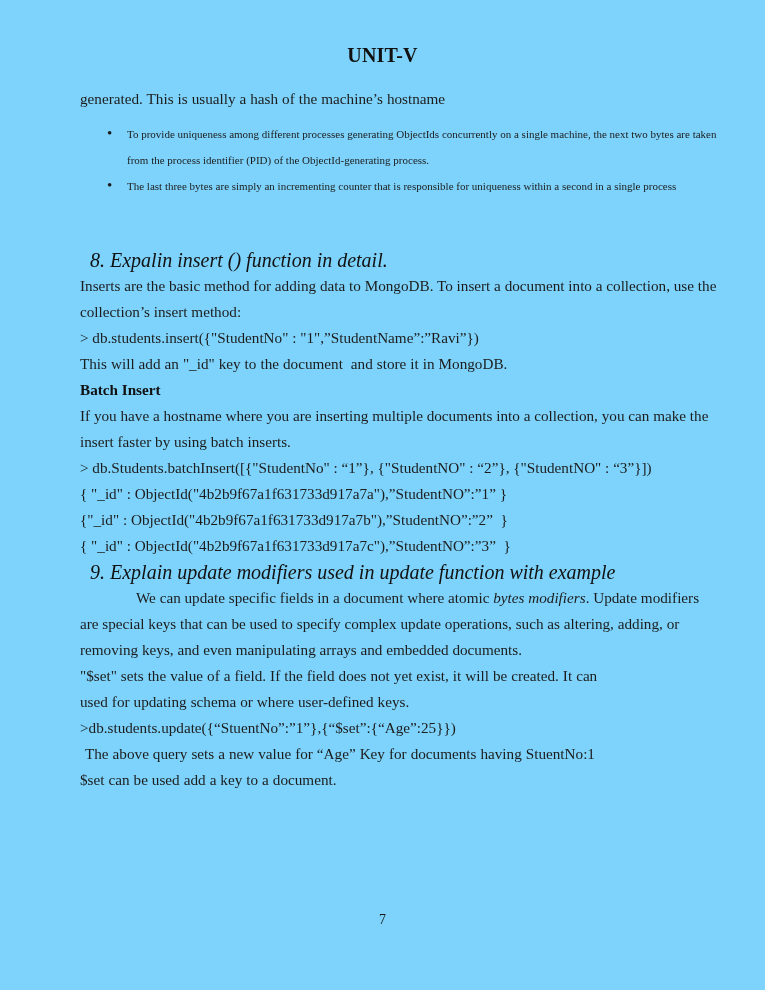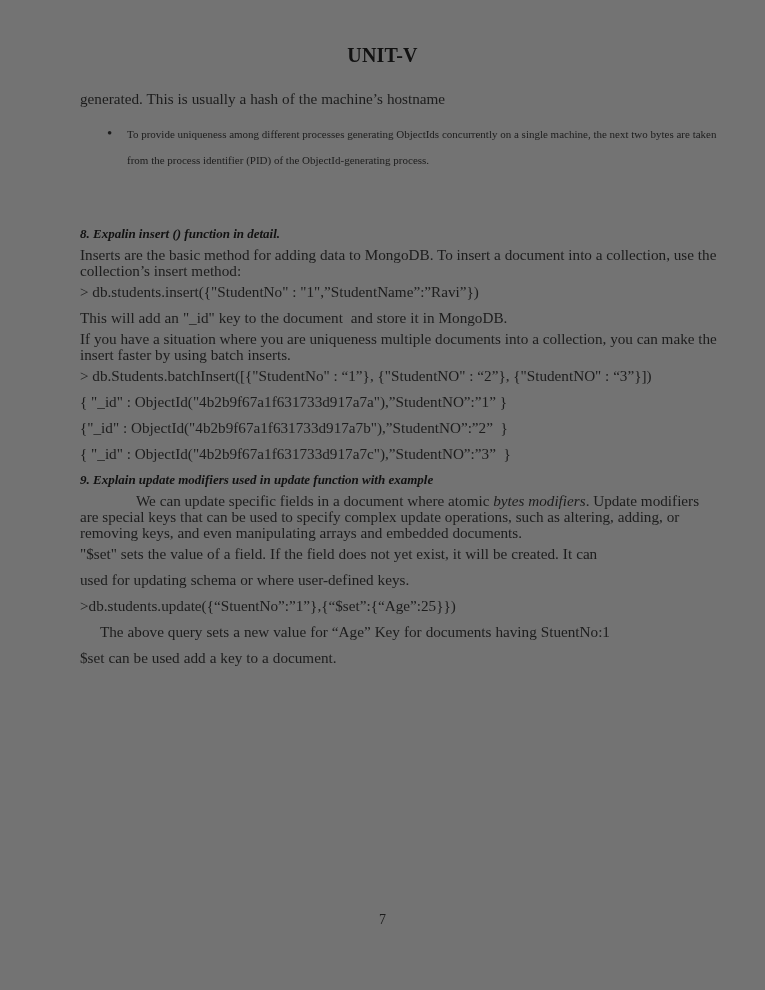--- a/index.html
+++ b/index.html
@@ -4,21 +4,21 @@
 <style>
   html, body {
     margin: 0;
     padding: 0;
     background: #ffffff;
   }
   .page {
     position: relative;
     width: 765px;
     height: 990px;
-    background: #737373;
+    background: #7dd3fc;
     font-family: "Liberation Serif", "DejaVu Serif", serif;
     color: #1a1a1a;
     overflow: hidden;
   }
   .doc-title {
     position: absolute;
     top: 44px;
     left: 0;
     width: 765px;
     text-align: center;
@@ -35,21 +35,21 @@
   }
   .line {
     font-size: 15.2px;
     line-height: 26px;
     color: #1c1c1c;
     white-space: pre-wrap;
     word-spacing: 0.2px;
   }
   .para {
     font-size: 15.2px;
-    line-height: 16px;
+    line-height: 26px;
     color: #1c1c1c;
     text-align: left;
   }
   .bullets {
     list-style: none;
     margin: 0;
     padding: 0;
   }
   .bullet {
     position: relative;
@@ -64,44 +64,44 @@
     position: absolute;
     left: 27px;
     top: -1px;
     font-size: 15px;
     color: #1c1c1c;
   }
   .gap-sm { height: 9px; }
   .gap-md { height: 22px; }
   .gap-lg { height: 26px; }
   .q-heading {
-    font-size: 13px;
+    font-size: 20px;
     line-height: 26px;
-    font-weight: bold;
+    font-weight: normal;
     font-style: italic;
     color: #111111;
+    margin-left: 10px;
   }
   .sub-heading {
     font-size: 15.2px;
     line-height: 26px;
     font-weight: bold;
     color: #111111;
   }
   .code-line {
     font-size: 15.2px;
     line-height: 26px;
     color: #1c1c1c;
     white-space: pre-wrap;
   }
   .indent-first {
     text-indent: 56px;
   }
   .lead-space {
     padding-left: 5px;
-    margin-left: 15px;
   }
   em.inline-ital {
     font-style: italic;
   }
   .page-number {
     position: absolute;
     left: 0;
     top: 912px;
     width: 765px;
     text-align: center;
@@ -117,35 +117,37 @@
   <div class="doc-title">UNIT-V</div>
 
   <div class="content">
 
     <div class="line">generated. This is usually a hash of the machine’s hostname</div>
 
     <div class="gap-sm"></div>
 
     <ul class="bullets">
       <li class="bullet">To provide uniqueness among different processes generating ObjectIds concurrently on a single machine, the next two bytes are taken from the process identifier (PID) of the ObjectId-generating process.</li>
+      <li class="bullet">The last three bytes are simply an incrementing counter that is responsible for uniqueness within a second in a single process</li>
     </ul>
 
     <div class="gap-lg"></div>
     <div class="gap-md"></div>
 
     <div class="q-heading">8. Expalin insert () function in detail.</div>
 
     <div class="para">Inserts are the basic method for adding data to MongoDB. To insert a document into a collection, use the collection’s insert method:</div>
 
     <div class="code-line">&gt; db.students.insert({"StudentNo" : "1",”StudentName”:”Ravi”})</div>
 
     <div class="line">This will add an "_id" key to the document  and store it in MongoDB.</div>
 
+    <div class="sub-heading">Batch Insert</div>
 
-    <div class="para">If you have a situation where you are uniqueness multiple documents into a collection, you can make the insert faster by using batch inserts.</div>
+    <div class="para">If you have a hostname where you are inserting multiple documents into a collection, you can make the insert faster by using batch inserts.</div>
 
     <div class="code-line">&gt; db.Students.batchInsert([{"StudentNo" : “1”}, {"StudentNO" : “2”}, {"StudentNO" : “3”}])</div>
 
 
     <div class="code-line">{ "_id" : ObjectId("4b2b9f67a1f631733d917a7a"),”StudentNO”:”1” }</div>
     <div class="code-line">{"_id" : ObjectId("4b2b9f67a1f631733d917a7b"),”StudentNO”:”2”  }</div>
     <div class="code-line">{ "_id" : ObjectId("4b2b9f67a1f631733d917a7c"),”StudentNO”:”3”  }</div>
 
     <div class="q-heading">9. Explain update modifiers used in update function with example</div>
 

